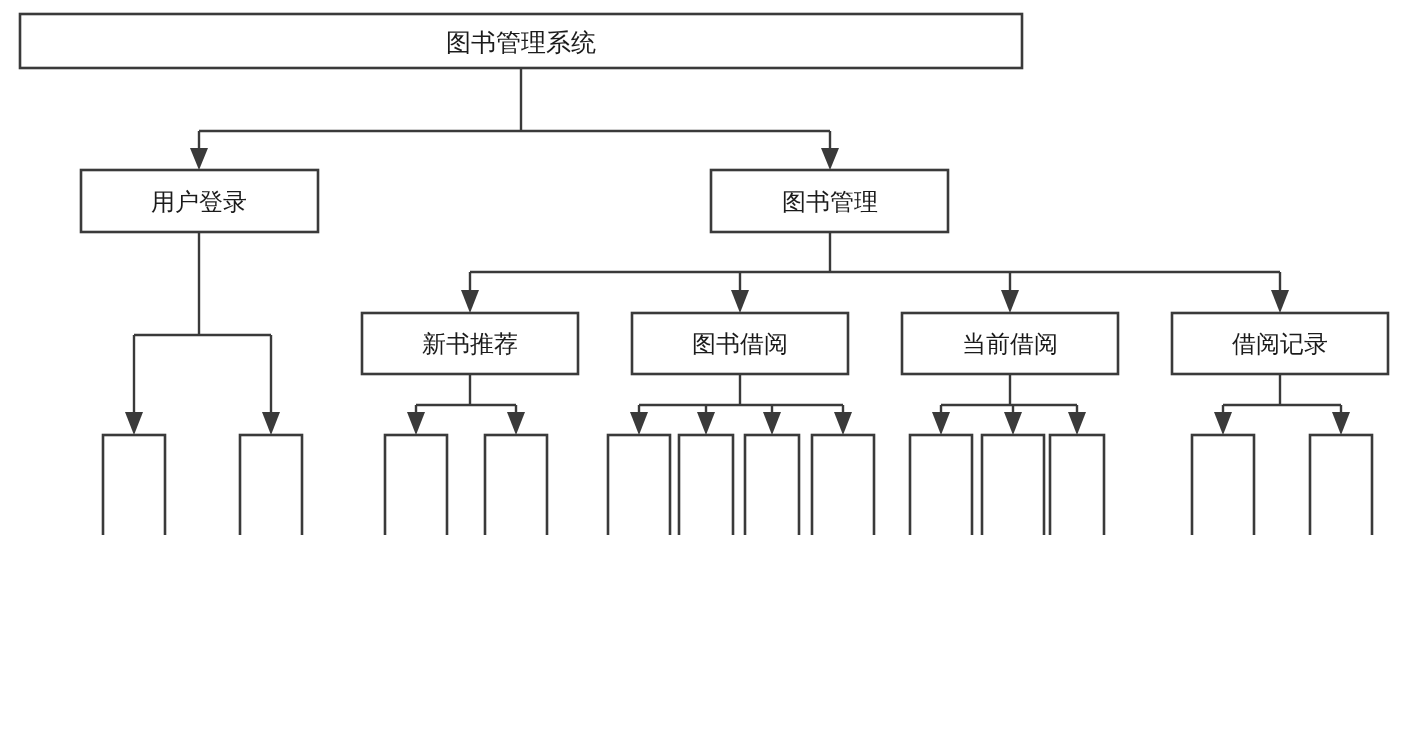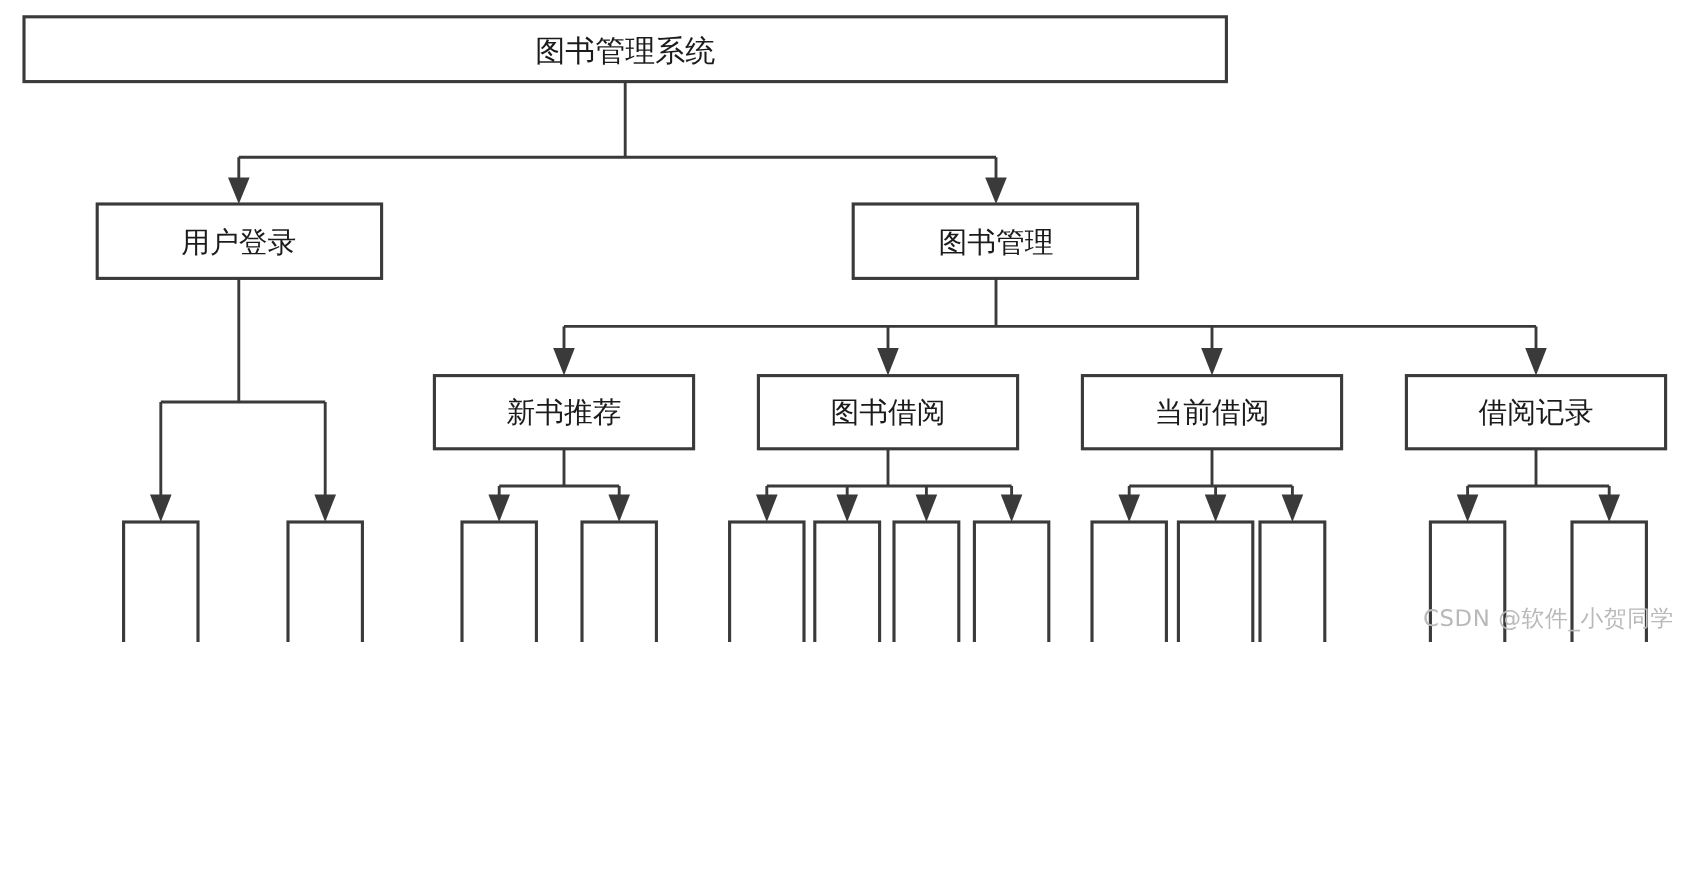--- a/index.html
+++ b/index.html
@@ -234,15 +234,14 @@
   <div class="leaf-label" style="left:910px; top:510px; width:62px; height:220px;">查询图书</div>
 
   <div class="leaf-label" style="left:982px; top:510px; width:62px; height:220px;">归还图书</div>
 
   <div class="leaf-label" style="left:1050px; top:443px; width:54px; height:288px; font-size:22px; letter-spacing:0px;">确认归还（管理员）</div>
 
   <div class="leaf-label" style="left:1192px; top:465px; width:62px; height:262px;">新增借阅记录</div>
 
   <div class="leaf-label" style="left:1310px; top:465px; width:62px; height:262px;">查询借阅记录</div>
 
-  <div class="watermark">CSDN @软件_小贺同学</div>
 
 </div>
 
 </body></html>

